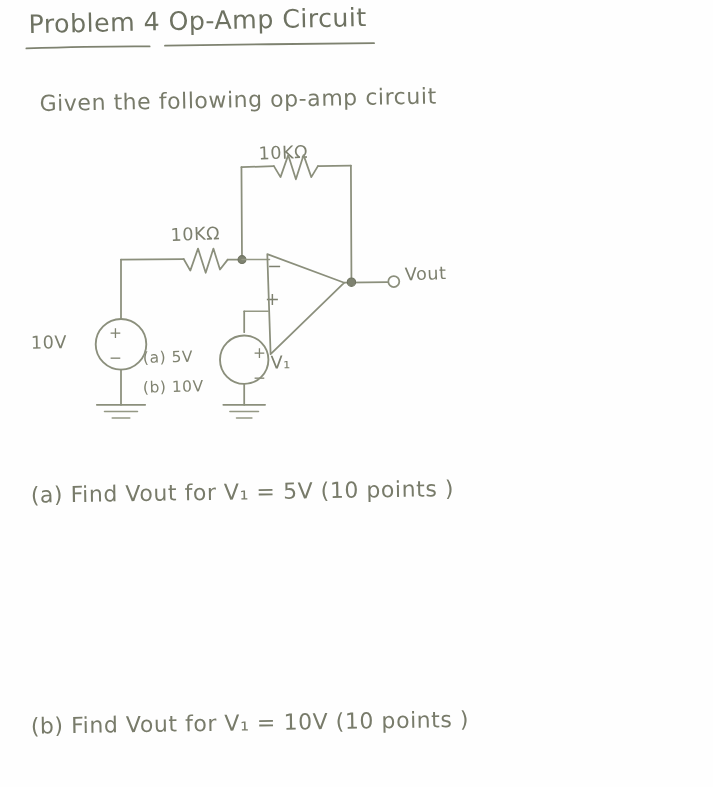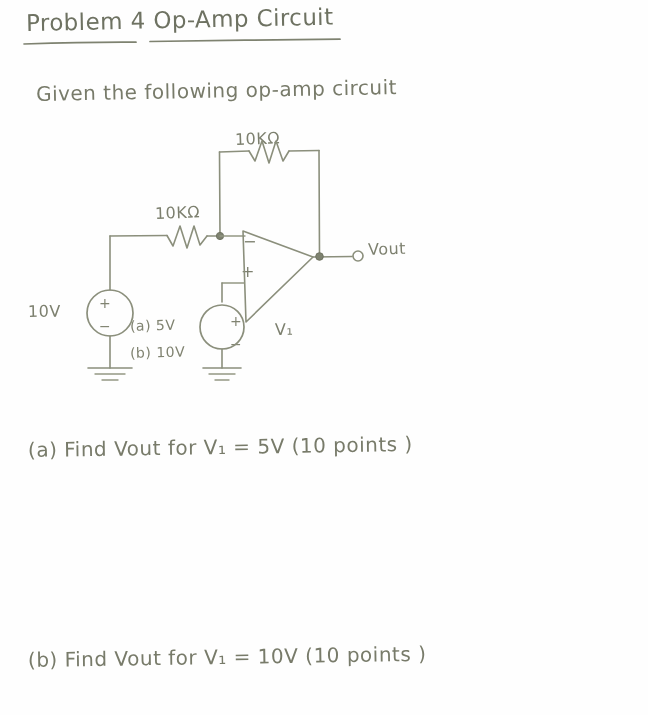--- a/index.html
+++ b/index.html
@@ -102,21 +102,21 @@
   <div class="hw hw-title" style="left:26px; top:10px; transform: rotate(-1.2deg);">Problem 4 Op-Amp Circuit</div>
 
   <div class="hw hw-body" style="left:36px; top:82px; transform: rotate(-1.1deg);">Given the following op-amp circuit</div>
 
   <div class="hw hw-small" style="left:235px; top:130px; transform: rotate(-2deg);">10KΩ</div>
 
   <div class="hw hw-small" style="left:155px; top:204px; transform: rotate(-2deg);">10KΩ</div>
 
   <div class="hw hw-small" style="left:28px; top:302px; transform: rotate(-1deg);">10V</div>
 
-  <div class="hw hw-small" style="left:275px; top:320px; transform: rotate(-1deg);">V₁</div>
+  <div class="hw hw-small" style="left:246px; top:320px; transform: rotate(-1deg);">V₁</div>
 
   <div class="hw hw-tiny" style="left:130px; top:318px; transform: rotate(-1.5deg);">(a) 5V</div>
 
   <div class="hw hw-tiny" style="left:130px; top:345px; transform: rotate(-1.5deg);">(b) 10V</div>
 
   <div class="hw hw-small" style="left:368px; top:240px; transform: rotate(-2deg);">Vout</div>
 
   <div class="hw hw-small" style="left:243px; top:232px;">−</div>
 
   <div class="hw hw-small" style="left:241px; top:262px;">+</div>

